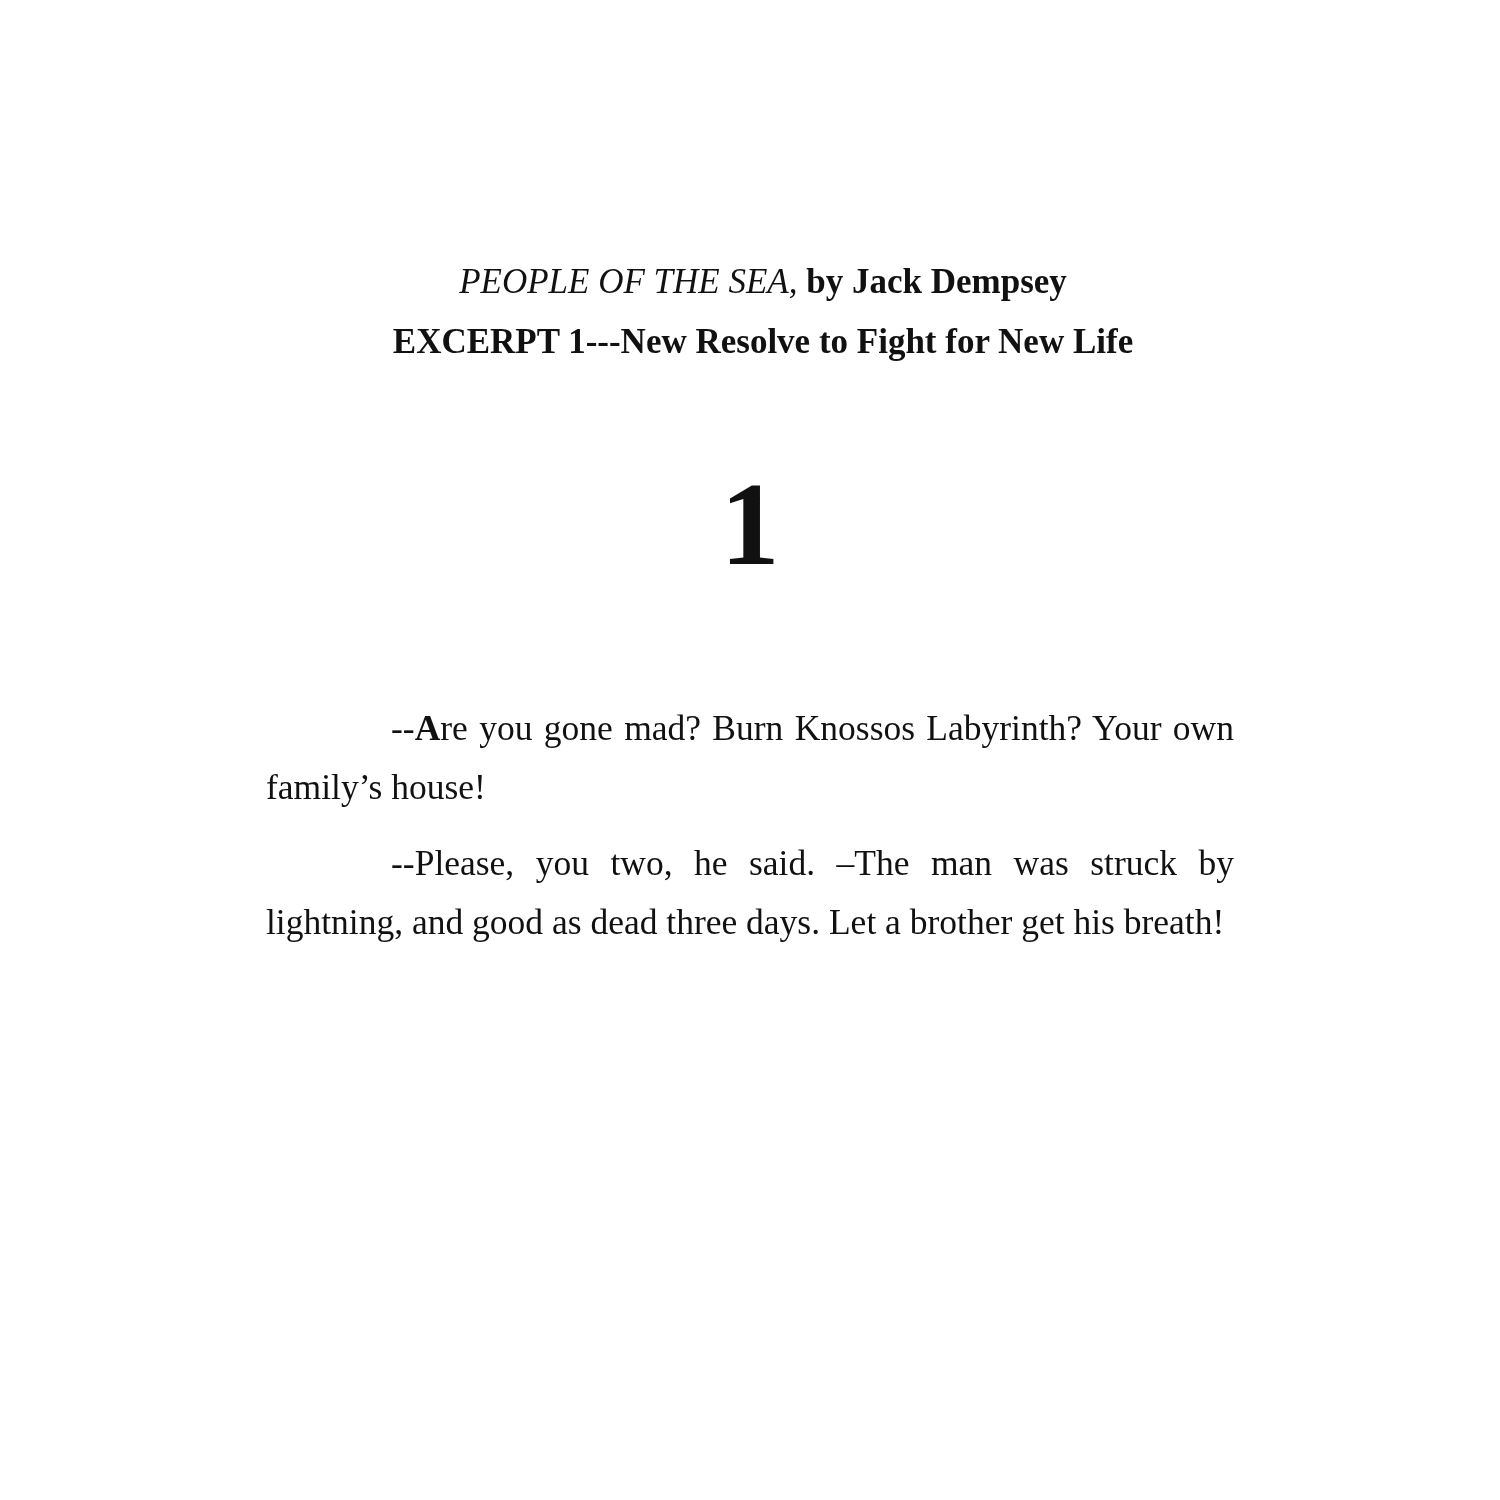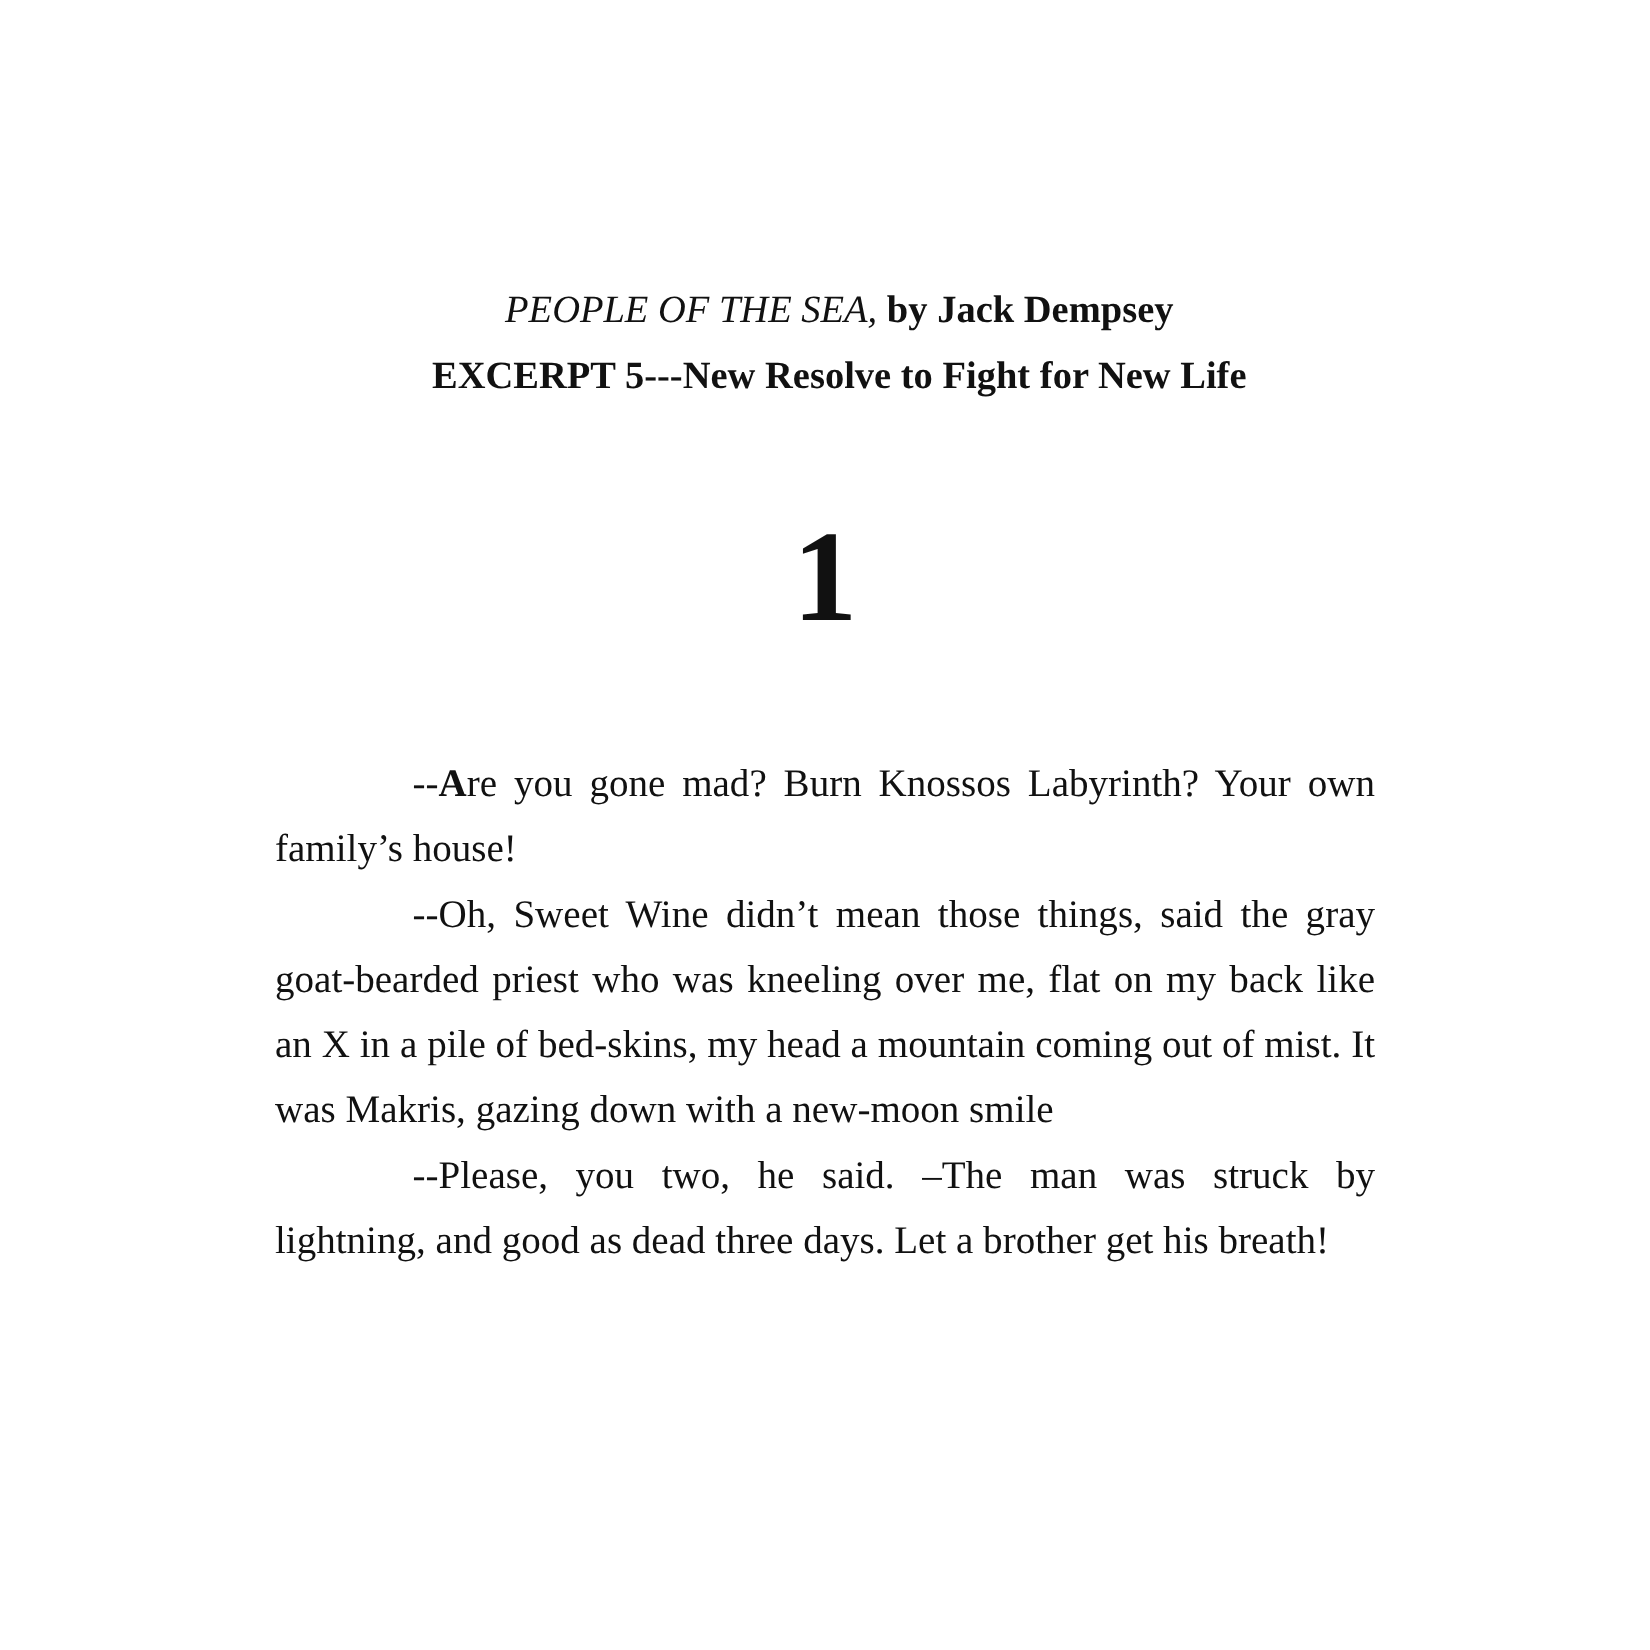--- a/index.html
+++ b/index.html
@@ -39,36 +39,35 @@
     }
     .body-text {
       position: absolute;
       top: 683px;
       left: 250px;
       width: 1000px;
       font-size: 35.5px;
       line-height: 59.3px;
     }
     .para {
-      margin: 0;
+      margin: 16px;
       text-indent: 125px;
       text-align: justify;
       text-align-last: left;
     }
     .para b { font-weight: bold; }
   </style>
 </head>
 <body>
 
 <div class="title-block">
   <span class="title-line">
     <span class="title-italic">PEOPLE OF THE SEA,</span><span> by Jack Dempsey</span>
   </span>
-  <span class="title-line">EXCERPT 5---New Resolve to Fight for New Life</span>
+  <span class="title-line">EXCERPT 1---New Resolve to Fight for New Life</span>
 </div>
 
 <div class="chapter-number">1</div>
 
 <div class="body-text">
   <p class="para"><span>--</span><b>A</b><span>re you gone mad? Burn Knossos Labyrinth? Your own family’s house!</span></p>
-  <p class="para">--Oh, Sweet Wine didn’t mean those things, said the gray goat-bearded priest who was kneeling over me, flat on my back like an X in a pile of bed-skins, my head a mountain coming out of mist. It was Makris, gazing down with a new-moon smile</p>
   <p class="para">--Please, you two, he said. –The man was struck by lightning, and good as dead three days. Let a brother get his breath!</p>
 </div>
 
 </body></html>

